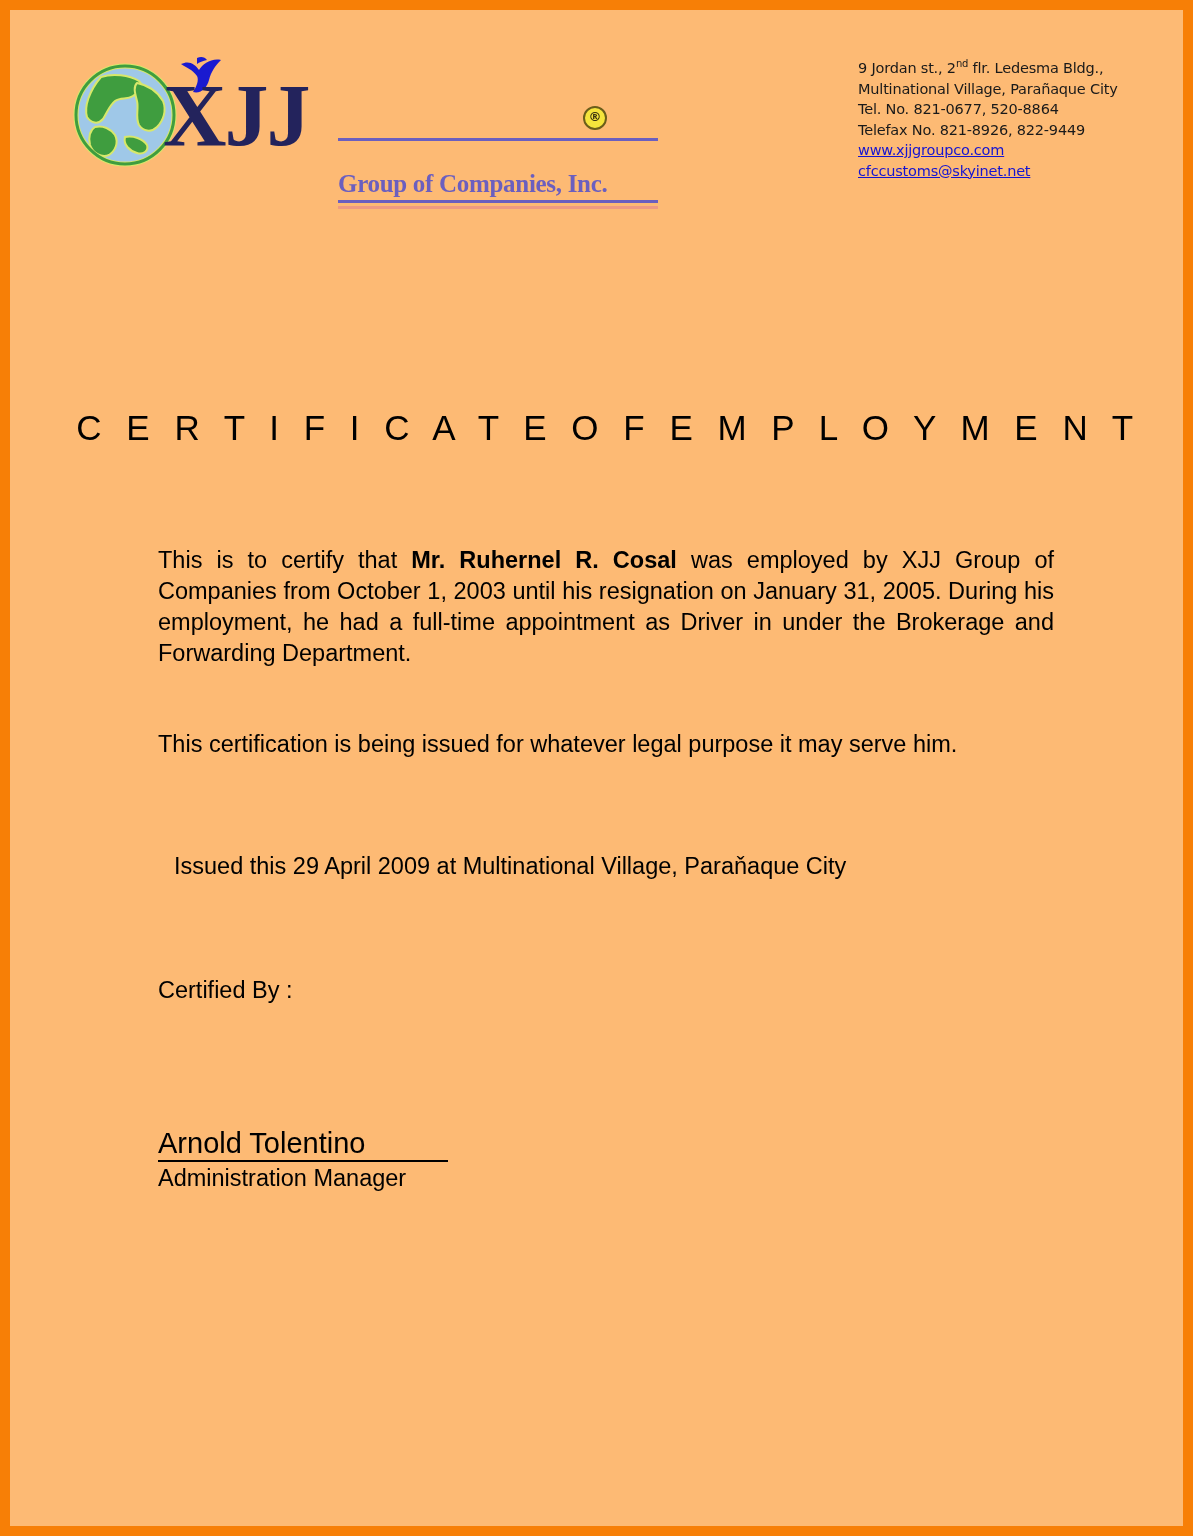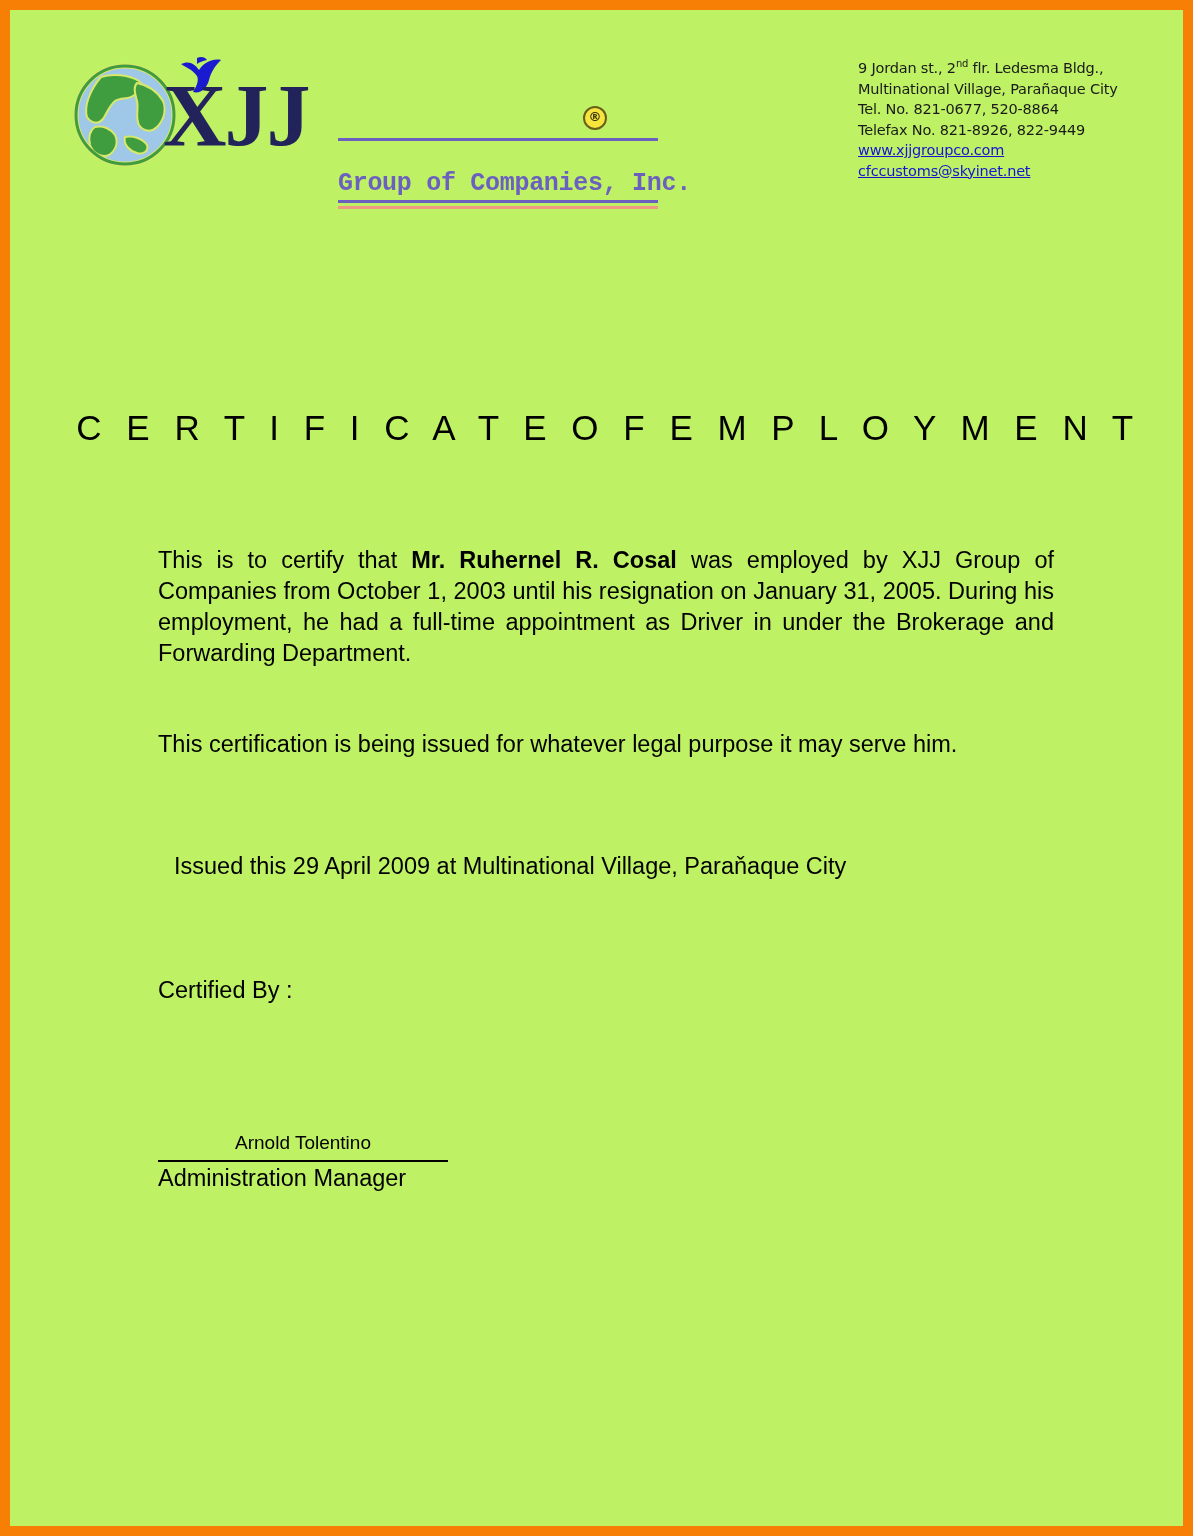--- a/index.html
+++ b/index.html
@@ -20,21 +20,21 @@
     height: 1536px;
     box-sizing: border-box;
     border: 10px solid #f77f06;
     background: #ffffff;
   }
 
   .sheet {
     position: relative;
     width: 100%;
     height: 100%;
-    background: #bef264;
+    background: #fdba74;
   }
 
   
   .letterhead {
     position: absolute;
     top: 0;
     left: 0;
     right: 0;
     height: 180px;
   }
@@ -80,21 +80,21 @@
     left: 273px;
     top: 88px;
     width: 320px;
   }
   .rule-top {
     height: 3px;
     background: #6b5fbf;
     margin-bottom: 2px;
   }
   .tagline {
-    font-family: Liberation Mono, monospace;
+    font-family: Liberation Serif, serif;
     font-size: 25px;
     font-weight: 600;
     color: #6b5fbf;
     white-space: nowrap;
     line-height: 1.1;
     letter-spacing: -0.3px;
     margin-top: 29px;
   }
   .rule-mid {
     height: 3px;
@@ -192,24 +192,23 @@
   }
 
   .sign-block {
     position: absolute;
     left: 148px;
     top: 1118px;
     width: 290px;
   }
   .sign-name {
     font-family: "Liberation Sans", sans-serif;
-    font-size: 19px;
+    font-size: 29px;
     line-height: 30px;
     color: #000;
-    text-align: center;
     padding-bottom: 2px;
     border-bottom: 2px solid #000;
   }
   .sign-title {
     font-family: "Liberation Sans", sans-serif;
     font-size: 23.5px;
     line-height: 33px;
     color: #000;
     text-align: left;
   }

